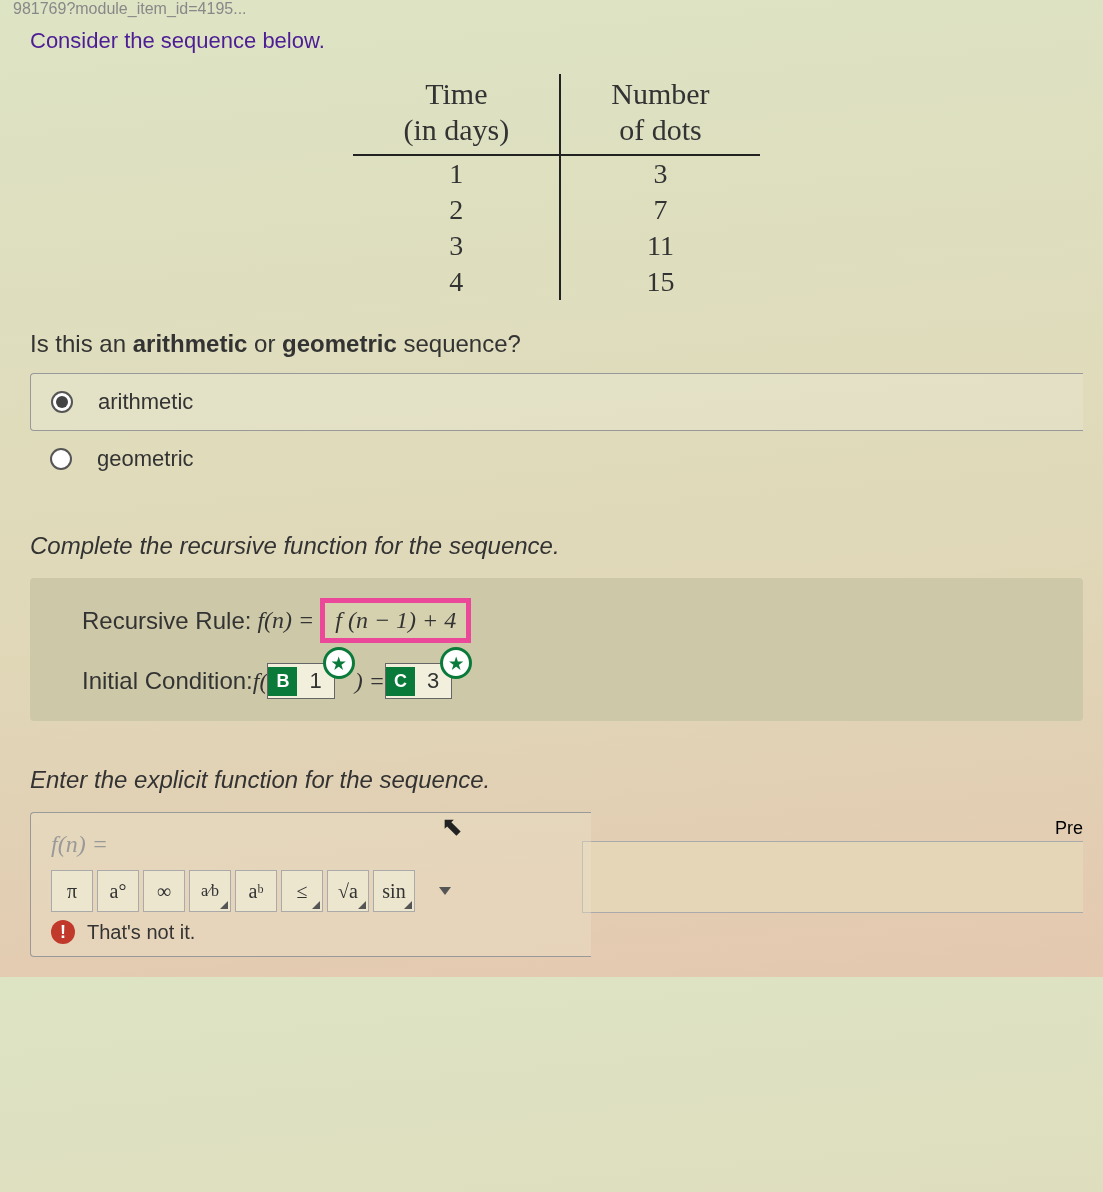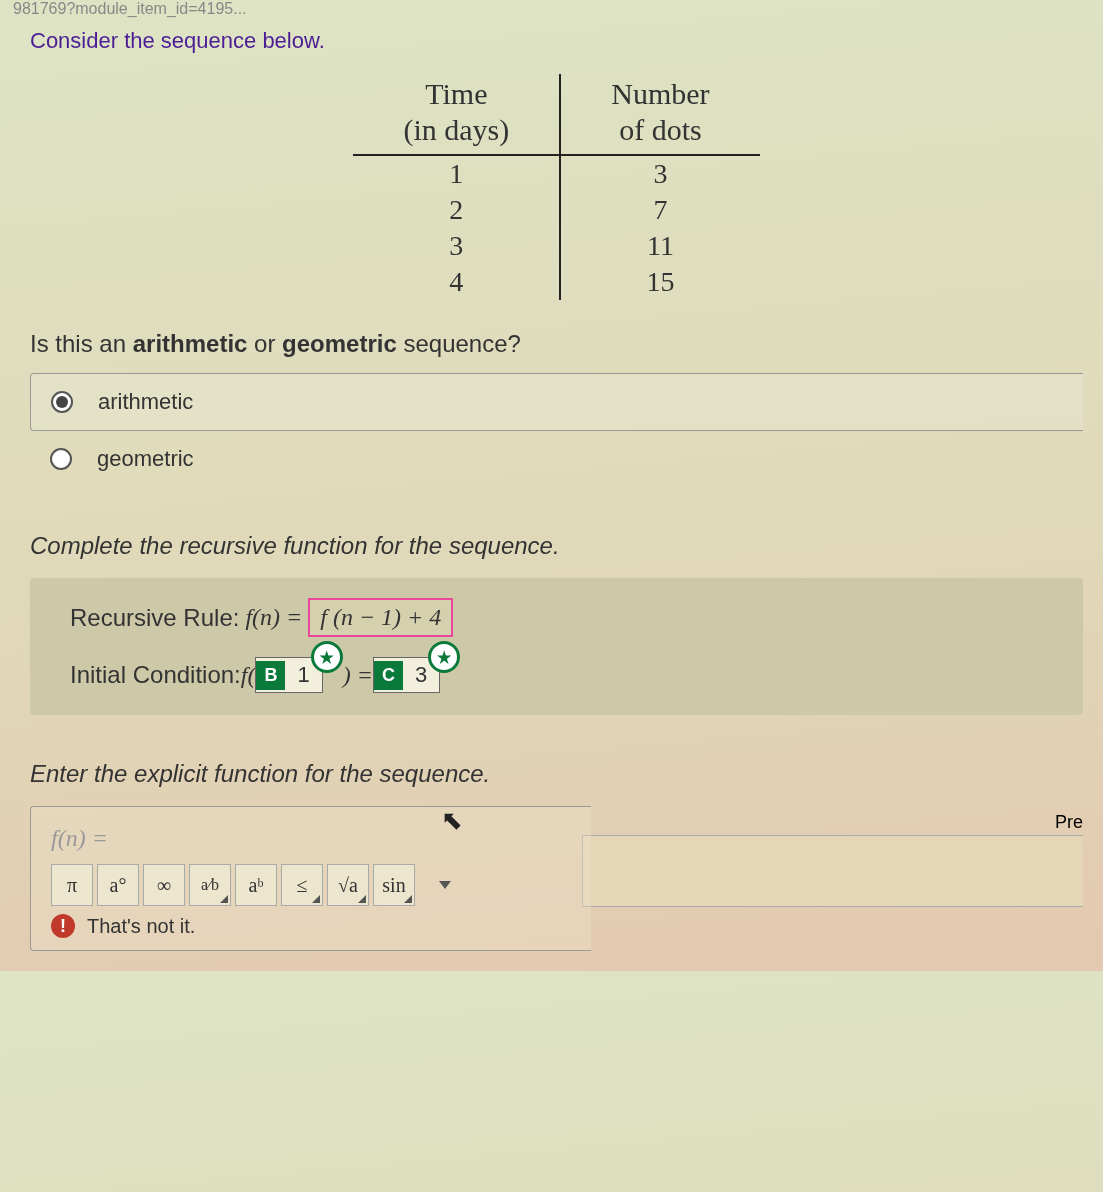--- a/index.html
+++ b/index.html
@@ -81,29 +81,29 @@
   background: #444;
 }
 .section-heading {
   font-size: 24px;
   margin-top: 45px;
   font-style: italic;
 }
 .recursive-block {
   background: #cdc9a8;
   border-radius: 4px;
-  padding: 20px 40px 22px 40px;
+  padding: 20px 40px 22px 52px;
   margin-top: 18px;
   font-size: 24px;
   font-family: "Times New Roman", Times, serif;
 }
 .rr-line { display:flex; align-items:center; gap:6px; margin-bottom:20px; }
 .ic-line { display:flex; align-items:center; gap:0; position:relative;}
 .answer-box {
-  border: 2px solid #ec4899;
+  border: 5px solid #ec4899;
   background: #d5d1ae;
   padding: 4px 10px;
   font-size: 24px;
   font-style: italic;
 }
 .fill-tag {
   display:inline-flex;
   align-items:center;
   border:1px solid #666;
   background:#f2f0dd;

